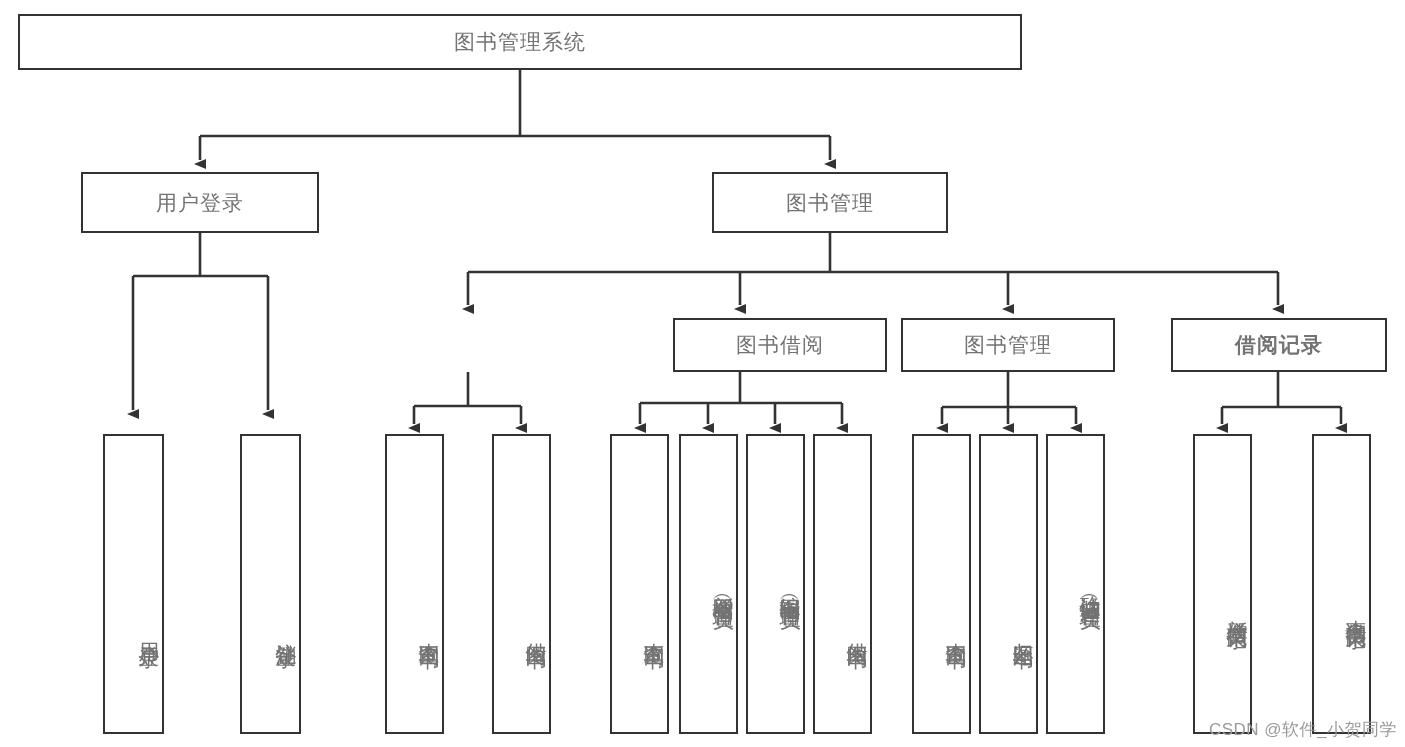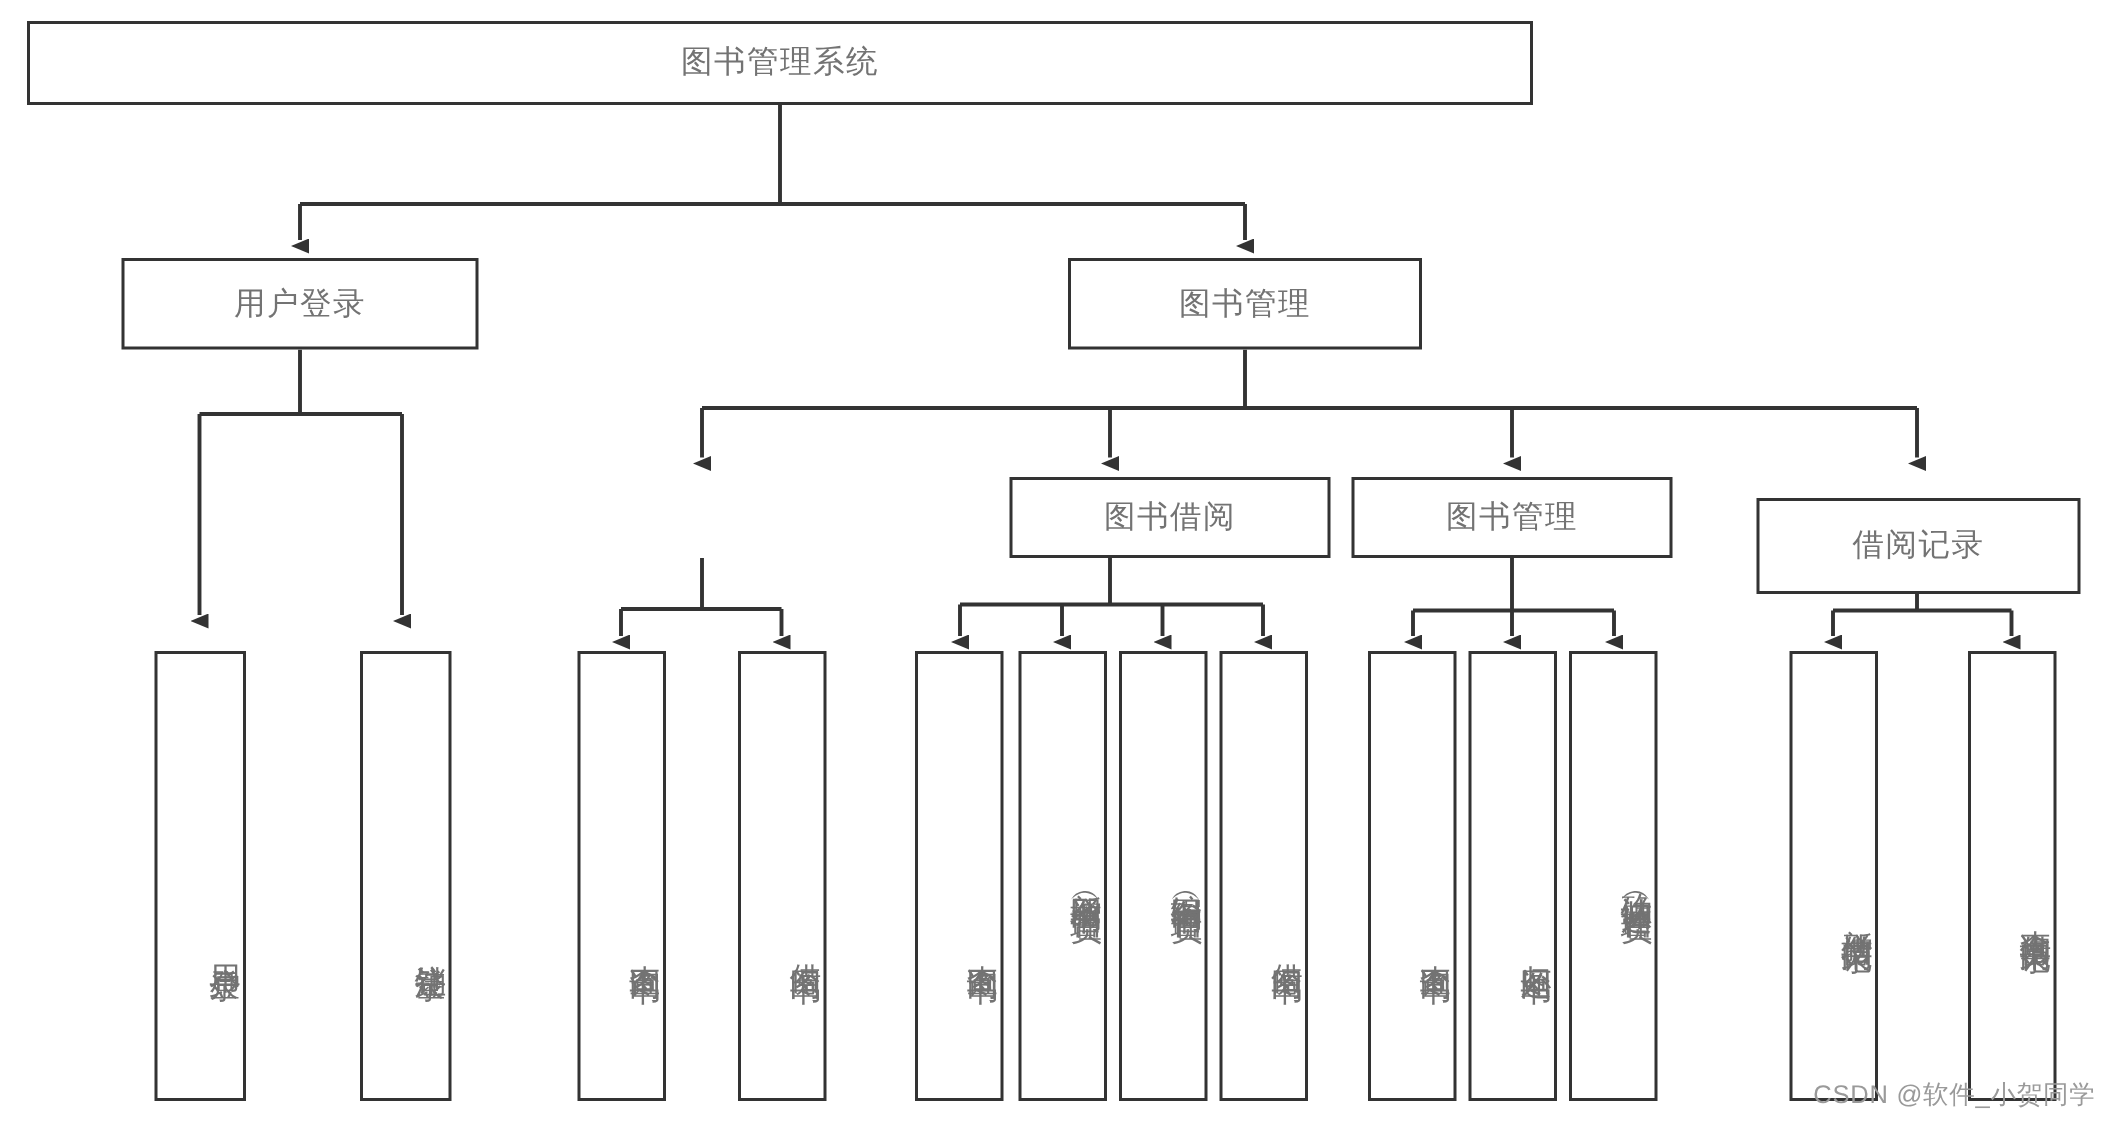--- a/index.html
+++ b/index.html
@@ -147,21 +147,21 @@
 
 
   <div class="node horiz" style="left:633px; top:318px; width:214px; height:54px;margin-left:40px;">
     <span class="node-label">图书借阅</span>
   </div>
 
   <div class="node horiz" style="left:901px; top:318px; width:214px; height:54px;">
     <span class="node-label">图书管理</span>
   </div>
 
-  <div class="node horiz" style="left:1171px; top:332px; width:216px; height:64px;">
+  <div class="node horiz" style="left:1171px; top:318px; width:216px; height:54px;font-weight:bold;">
     <span class="node-label">借阅记录</span>
   </div>
 
   <div class="node vert" style="left:103px; top:434px; width:61px; height:300px; padding-top:92px;">
     <span class="node-label">用户登录</span>
   </div>
 
   <div class="node vert" style="left:240px; top:434px; width:61px; height:300px; padding-top:92px;">
     <span class="node-label">注销登录</span>
   </div>

